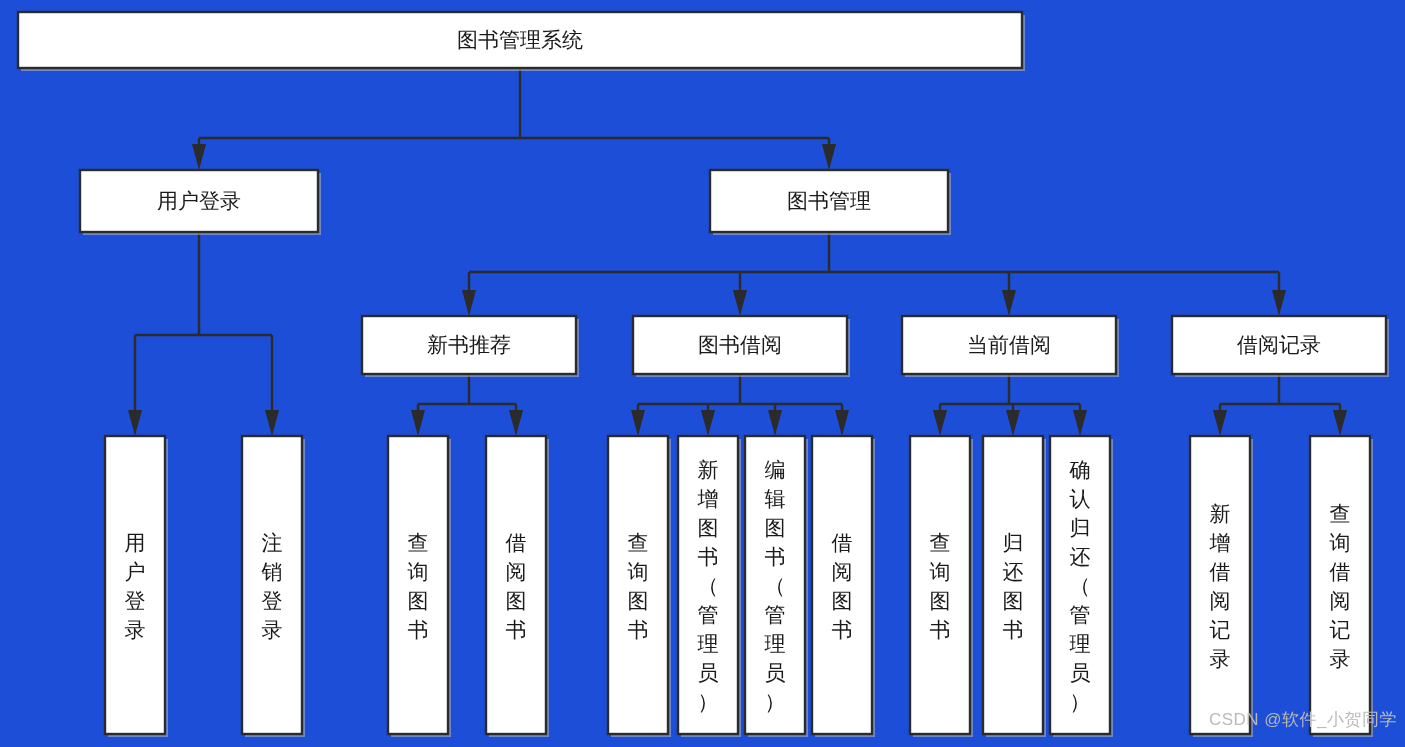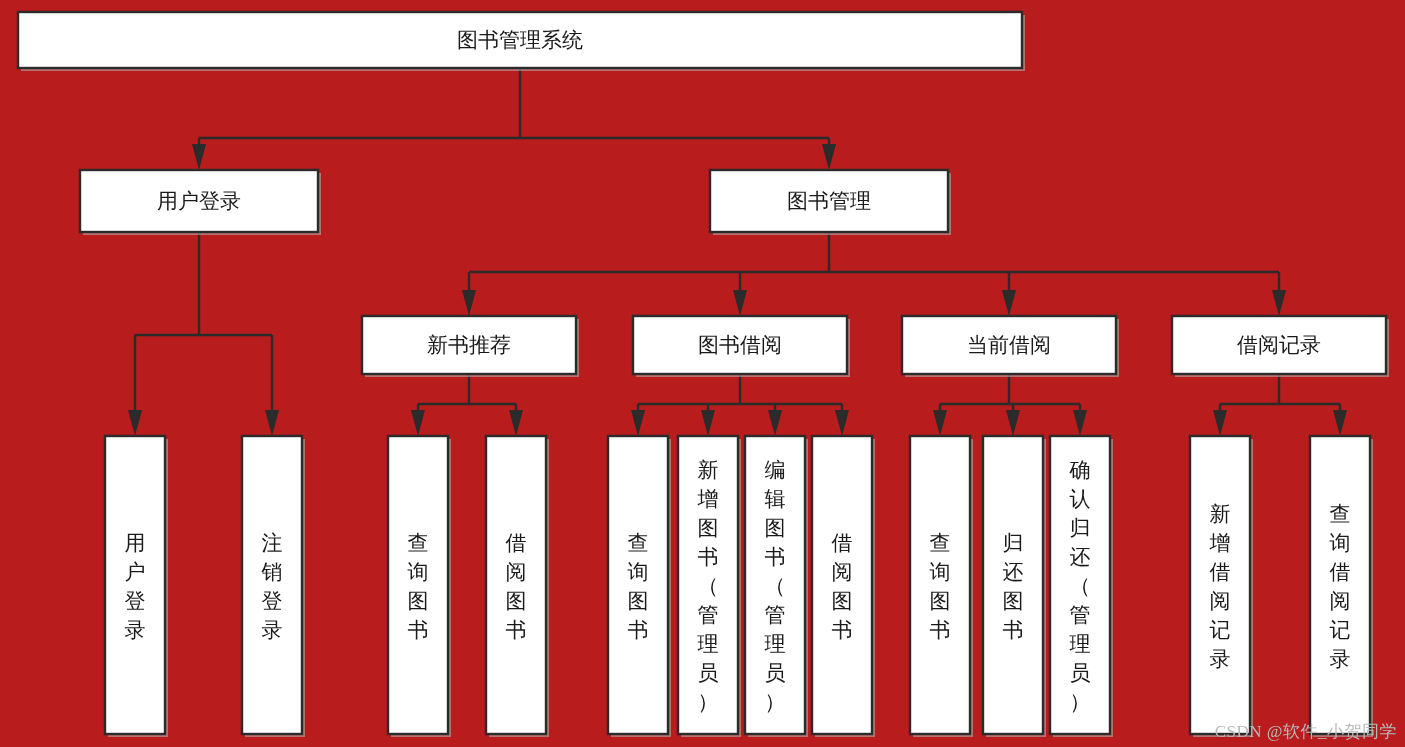--- a/index.html
+++ b/index.html
@@ -11,21 +11,21 @@
   body {
     width: 1405px;
     height: 747px;
     font-family: "Liberation Sans", "DejaVu Sans", sans-serif;
     overflow: hidden;
   }
   #diagram-root {
     position: relative;
     width: 1405px;
     height: 747px;
-    background: #b91c1c;
+    background: #1d4ed8;
   }
   svg#tree-svg {
     position: absolute;
     left: 0;
     top: 0;
     width: 1405px;
     height: 747px;
     display: block;
   }
   .node-box {
@@ -58,22 +58,22 @@
   }
   .label-vert-char {
     fill: #1a1a1a;
     font-family: "Liberation Sans", "DejaVu Sans", sans-serif;
     font-size: 21px;
     text-anchor: middle;
   }
   .watermark {
     position: absolute;
     right: 8px;
-    bottom: 4px;
-    font-family: Liberation Serif, serif;
+    bottom: 16px;
+    font-family: Liberation Sans, sans-serif;
     font-size: 17px;
     color: #b9b9b9;
     letter-spacing: 0.5px;
     white-space: nowrap;
     user-select: none;
   }
 </style>
 </head>
 <body>
 

